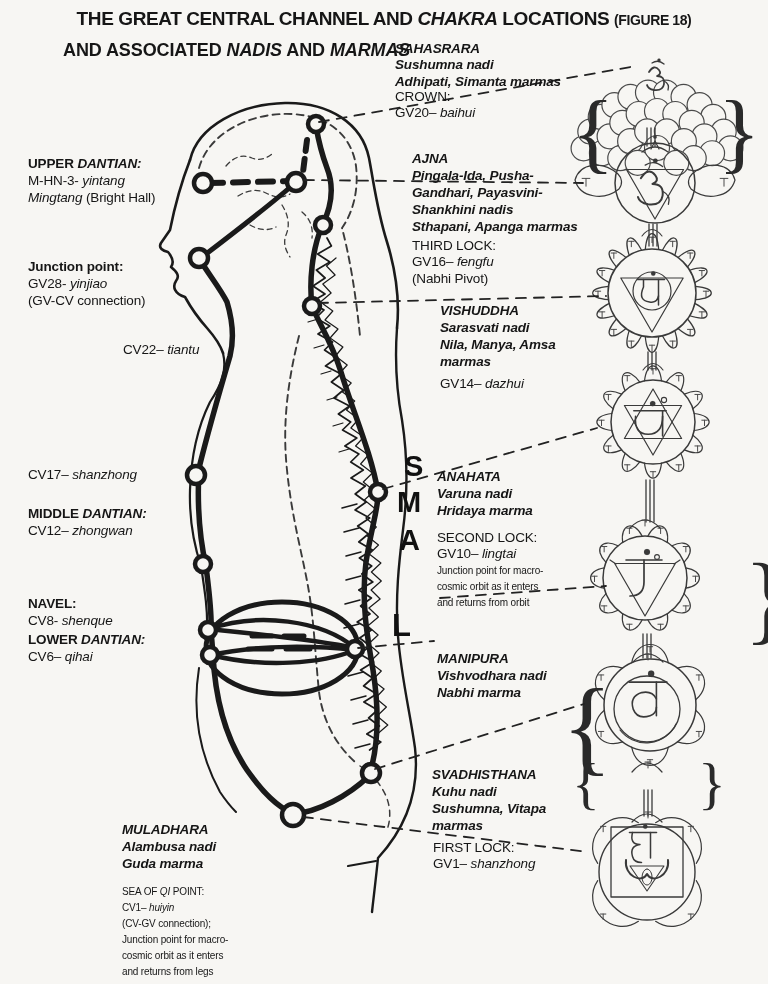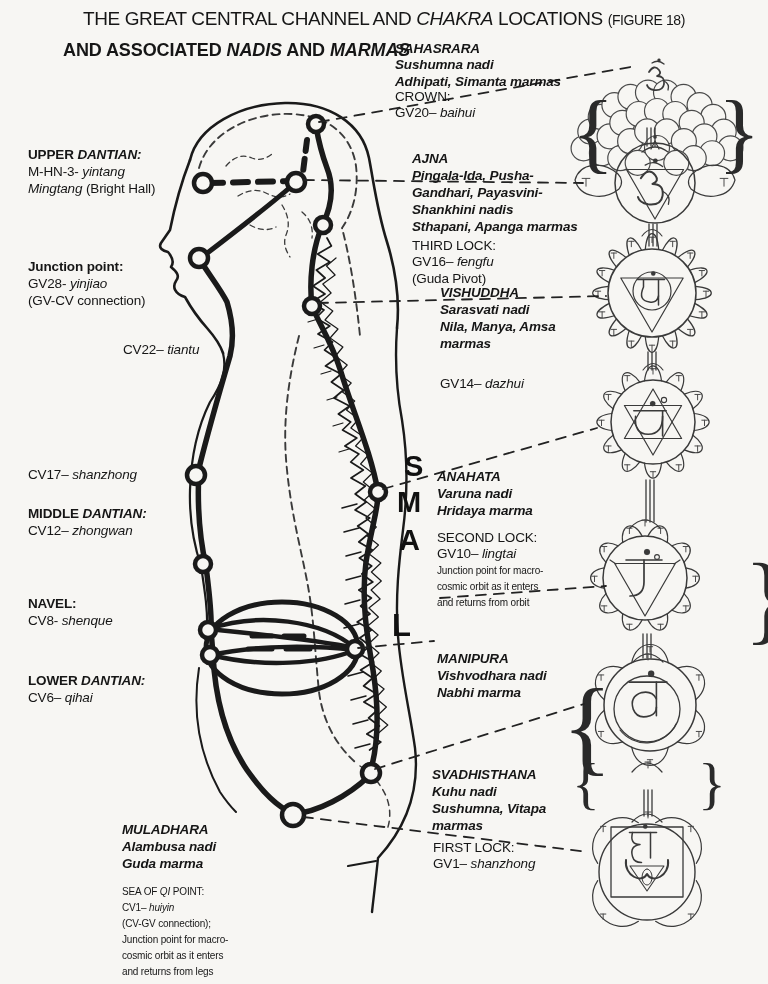--- a/index.html
+++ b/index.html
@@ -1,20 +1,20 @@
 <!DOCTYPE html>
 <html><head>
 <meta charset="utf-8">
 <style>
   html,body{margin:0;padding:0}
   body{width:768px;height:984px;position:relative;background:#f7f6f3;
        font-family:"Liberation Sans",sans-serif;color:#161616;overflow:hidden}
   #fig{position:absolute;left:0;top:0;z-index:1}
   .title{position:absolute;top:8px;left:0;width:768px;text-align:center;
-         font-size:19px;font-weight:normal;letter-spacing:-0.4px;z-index:2;white-space:nowrap}
+         font-size:19px;font-weight:bold;letter-spacing:-0.4px;z-index:2;white-space:nowrap}
   .title .fig{font-size:14px}
   .subtitle{position:absolute;top:40px;left:63px;font-size:18px;font-weight:bold;
             letter-spacing:-0.1px;z-index:2;white-space:nowrap}
   .lbl{position:absolute;font-size:13.5px;line-height:17px;letter-spacing:-0.15px;
        white-space:nowrap;z-index:2}
   .bib{font-weight:bold;font-style:italic}
   .b{font-weight:bold}
   .i{font-style:italic}
   .sm{font-size:10px;line-height:16px}
   .lh16{line-height:16.3px}
@@ -332,21 +332,21 @@
       <path d="M 358 648 L 434 641" fill="none" stroke="#222" stroke-width="1.8" stroke-dasharray="10 8" stroke-linecap="round" stroke-linejoin="round"></path>
       <path d="M 375 769 L 584 704" fill="none" stroke="#222" stroke-width="1.8" stroke-dasharray="10 8" stroke-linecap="round" stroke-linejoin="round"></path>
       <path d="M 303 817 L 588 852" fill="none" stroke="#222" stroke-width="1.8" stroke-dasharray="10 8" stroke-linecap="round" stroke-linejoin="round"></path>
     </g>
   </svg>
 
 <div class="title"><span>THE GREAT CENTRAL CHANNEL AND </span><span class="i">CHAKRA</span><span> LOCATIONS </span><span class="fig">(FIGURE 18)</span></div>
 
 <div class="subtitle"><span>AND ASSOCIATED </span><span class="i">NADIS</span><span> AND </span><span class="i">MARMAS</span></div>
 
-<div class="lbl" style="left:28px;top:146px">
+<div class="lbl" style="left:28px;top:155px">
   <div><span class="b">UPPER </span><span class="bib">DANTIAN:</span></div>
   <div><span>M-HN-3- </span><span class="i">yintang</span></div>
   <div><span class="i">Mingtang</span><span> (Bright Hall)</span></div>
 </div>
 
 <div class="lbl" style="left:28px;top:258px">
   <div class="b">Junction point:</div>
   <div><span>GV28- </span><span class="i">yinjiao</span></div>
   <div>(GV-CV connection)</div>
 </div>
@@ -358,21 +358,21 @@
 <div class="lbl" style="left:28px;top:505px">
   <div><span class="b">MIDDLE </span><span class="bib">DANTIAN:</span></div>
   <div><span>CV12– </span><span class="i">zhongwan</span></div>
 </div>
 
 <div class="lbl" style="left:28px;top:595px">
   <div class="b">NAVEL:</div>
   <div><span>CV8- </span><span class="i">shenque</span></div>
 </div>
 
-<div class="lbl" style="left:28px;top:672px">
+<div class="lbl" style="left:28px;top:631px">
   <div><span class="b">LOWER </span><span class="bib">DANTIAN:</span></div>
   <div><span>CV6– </span><span class="i">qihai</span></div>
 </div>
 
 <div class="lbl bib" style="left:122px;top:821px">
   <div>MULADHARA</div>
   <div>Alambusa nadi</div>
   <div>Guda marma</div>
 </div>
 
@@ -400,24 +400,24 @@
   <div>AJNA</div>
   <div>Pingala-Ida, Pusha-</div>
   <div>Gandhari, Payasvini-</div>
   <div>Shankhini nadis</div>
   <div>Sthapani, Apanga marmas</div>
 </div>
 
 <div class="lbl lh16" style="left:412px;top:238px">
   <div>THIRD LOCK:</div>
   <div><span>GV16– </span><span class="i">fengfu</span></div>
-  <div>(Guda Pivot)</div>
-</div>
-
-<div class="lbl bib" style="left:440px;top:284px">
+  <div>(Nabhi Pivot)</div>
+</div>
+
+<div class="lbl bib" style="left:440px;top:302px">
   <div>VISHUDDHA</div>
   <div>Sarasvati nadi</div>
   <div>Nila, Manya, Amsa</div>
   <div>marmas</div>
 </div>
 
 <div class="lbl" style="left:440px;top:375px"><span>GV14– </span><span class="i">dazhui</span></div>
 
 <div class="lbl bib" style="left:437px;top:468px">
   <div>ANAHATA</div>

